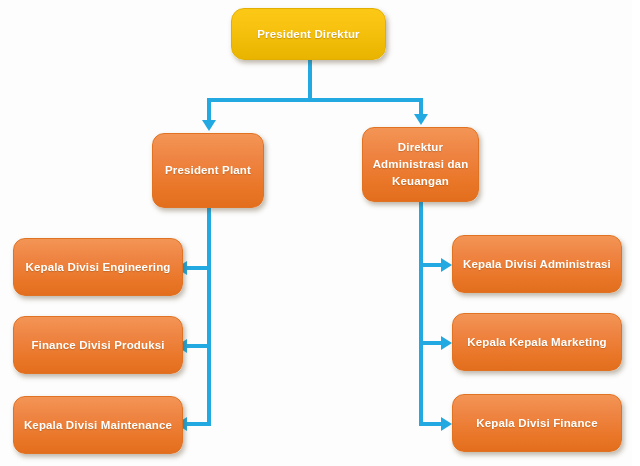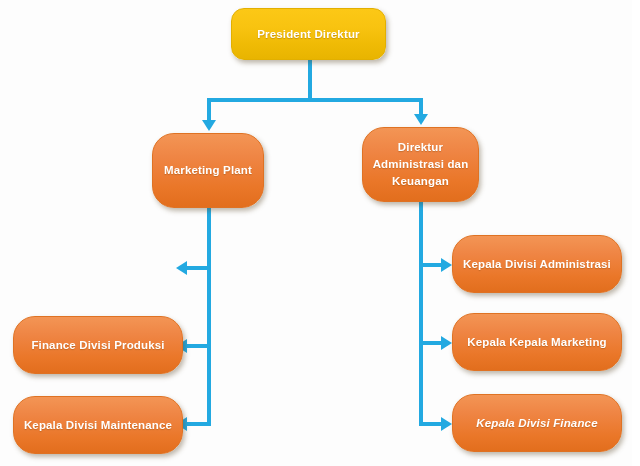--- a/index.html
+++ b/index.html
@@ -16,21 +16,21 @@
     width: 632px;
     height: 466px;
     background: #fdfdfd;
     overflow: hidden;
   }
 
   
   .node {
     position: absolute;
     box-sizing: border-box;
-    border-radius: 22px;
+    border-radius: 12px;
     display: flex;
     align-items: center;
     justify-content: center;
     text-align: center;
     color: #ffffff;
     font-size: 11.5px;
     font-weight: bold;
     line-height: 1.45;
     letter-spacing: 0.15px;
     padding: 4px 8px;
@@ -119,43 +119,46 @@
   <div class="arrow right" style="left:441px; top:336px;"></div>
 
   <div class="conn h" style="left:419px; top:422px; width:24px;"></div>
   <div class="arrow right" style="left:441px; top:417px;"></div>
 
   <div class="node root" style="left:231px; top:8px; width:155px; height:52px;">
     <span class="node-label">President Direktur</span>
   </div>
 
   <div class="node branch" style="left:152px; top:133px; width:112px; height:75px;">
-    <span class="node-label">Marketing Plant</span>
+    <span class="node-label">President Plant</span>
   </div>
 
   <div class="node branch" style="left:362px; top:127px; width:117px; height:75px;">
     <span class="node-label">Direktur
 Administrasi dan
 Keuangan</span>
   </div>
 
+  <div class="node leaf" style="left:13px; top:238px; width:170px; height:58px;">
+    <span class="node-label">Kepala Divisi Engineering</span>
+  </div>
 
   <div class="node leaf" style="left:13px; top:316px; width:170px; height:58px;">
     <span class="node-label">Finance Divisi Produksi</span>
   </div>
 
   <div class="node leaf" style="left:13px; top:396px; width:170px; height:58px;">
     <span class="node-label">Kepala Divisi Maintenance</span>
   </div>
 
   <div class="node leaf" style="left:452px; top:235px; width:170px; height:58px;">
     <span class="node-label">Kepala Divisi Administrasi</span>
   </div>
 
   <div class="node leaf" style="left:452px; top:313px; width:170px; height:58px;">
     <span class="node-label">Kepala Kepala Marketing</span>
   </div>
 
-  <div class="node leaf" style="left:452px; top:394px; width:170px; height:58px;font-style:italic;">
+  <div class="node leaf" style="left:452px; top:394px; width:170px; height:58px;">
     <span class="node-label">Kepala Divisi Finance</span>
   </div>
 
 </div>
 
 </body></html>

